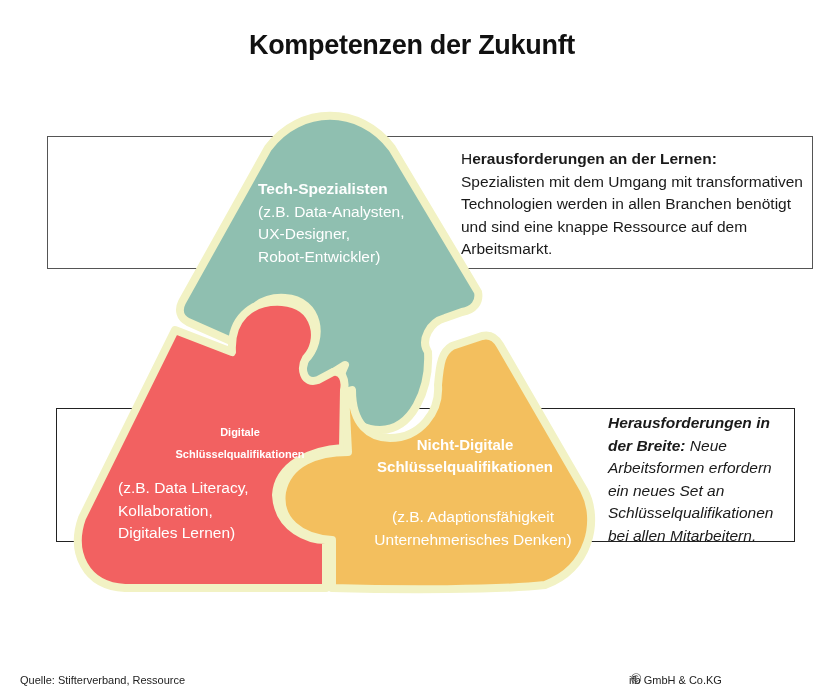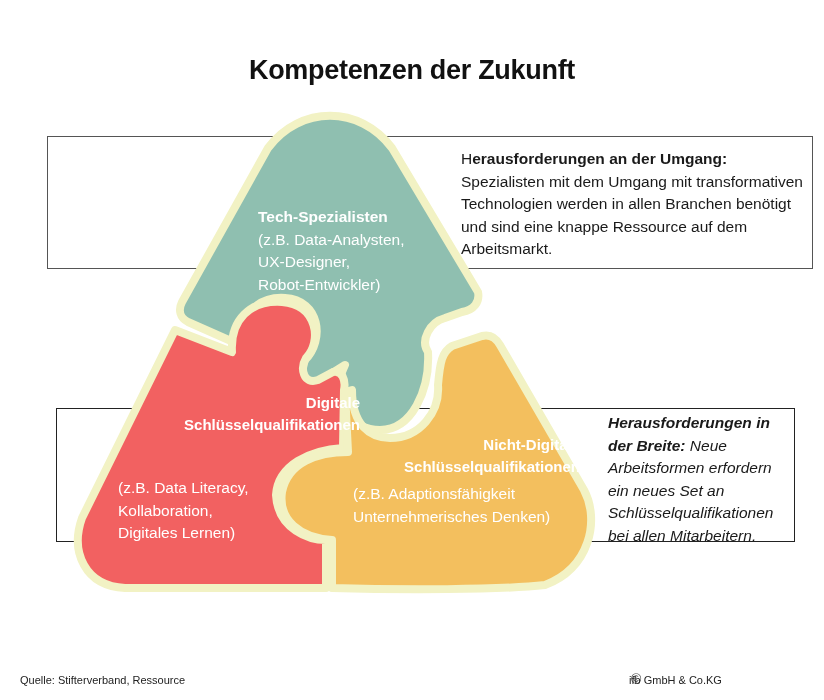--- a/index.html
+++ b/index.html
@@ -1,34 +1,34 @@
 <!DOCTYPE html>
 <html><head>
 <meta charset="utf-8">
 <style>
   html, body { margin: 0; padding: 0; background: #ffffff; }
   body { width: 824px; height: 700px; position: relative; overflow: hidden;
          font-family: "Liberation Sans", sans-serif; color: #111; }
   .title { position: absolute; left: 0; width: 824px; top: 30px; text-align: center;
-           font-size: 27px; font-weight: bold; letter-spacing: -0.3px; margin-top: 25px; }
+           font-size: 27px; font-weight: bold; letter-spacing: -0.3px; }
   .box { position: absolute; border: 1.5px solid #555; background: #fff; box-sizing: border-box; }
   .box-top { left: 47px; top: 136px; width: 766px; height: 133px; }
   .box-bottom { left: 56px; top: 408px; width: 739px; height: 134px; border-color: #222; }
   .desc { position: absolute; font-size: 15.5px; line-height: 22.5px; color: #1a1a1a; }
   .desc b { font-weight: bold; }
   .desc-top { left: 461px; top: 148px; width: 350px; }
   .desc-bottom { left: 608px; top: 412px; width: 186px; font-style: italic; }
   svg.puzzle { position: absolute; left: 0; top: 0; }
   .ptext { position: absolute; color: #ffffff; font-size: 15.5px; line-height: 22.5px; }
   .ptext .head { font-weight: bold; }
-  .p-tech { left: 258px; top: 206px; width: 180px; }
-  .p-dig-head { left: 120px; top: 392px; width: 240px; text-align: right; font-weight: bold; font-size: 15px; line-height: 22px; }
+  .p-tech { left: 258px; top: 178px; width: 180px; }
+  .p-dig-head { left: 120px; top: 421px; width: 240px; text-align: center; font-weight: bold; font-size: 11px; line-height: 22px; }
   .p-dig-sub { left: 118px; top: 477px; width: 200px; }
-  .p-nd-head { left: 350px; top: 434px; width: 230px; text-align: right; font-weight: bold; font-size: 15px; line-height: 22px; }
-  .p-nd-sub { left: 353px; top: 483px; width: 240px; }
+  .p-nd-head { left: 350px; top: 434px; width: 230px; text-align: center; font-weight: bold; font-size: 15px; line-height: 22px; }
+  .p-nd-sub { left: 353px; top: 506px; width: 240px; text-align: center; }
   .footer { position: absolute; top: 674px; font-size: 11px; color: #222; }
   .footer-left { left: 20px; }
   .footer-copy { left: 631px; top: 671px; font-size: 14px; color: #555; }
   .footer-right { left: 629px; }
 </style>
 </head>
 <body>
 
 <div class="title">Kompetenzen der Zukunft</div>
 
@@ -104,19 +104,19 @@
 
 <div class="ptext p-nd-head">
   <div>Nicht-Digitale</div>
   <div>Schlüsselqualifikationen</div>
 </div>
 <div class="ptext p-nd-sub">
   <div>(z.B. Adaptionsfähigkeit</div>
   <div>Unternehmerisches Denken)</div>
 </div>
 
-<div class="desc desc-top"><span>H</span><b>erausforderungen an der Umgang:</b><br><span>Spezialisten mit dem Umgang mit transformativen Technologien werden in allen Branchen benötigt und sind eine knappe Ressource auf dem Arbeitsmarkt.</span></div>
+<div class="desc desc-top"><span>H</span><b>erausforderungen an der Lernen:</b><br><span>Spezialisten mit dem Umgang mit transformativen Technologien werden in allen Branchen benötigt und sind eine knappe Ressource auf dem Arbeitsmarkt.</span></div>
 
 <div class="desc desc-bottom"><b>Herausforderungen in der Breite:</b><span> Neue Arbeitsformen erfordern ein neues Set an Schlüsselqualifikationen bei allen Mitarbeitern.</span></div>
 
 <div class="footer footer-left">Quelle: Stifterverband, Ressource</div>
 <div class="footer footer-copy">©</div>
 <div class="footer footer-right">ifb GmbH &amp; Co.KG</div>
 
 </body></html>

